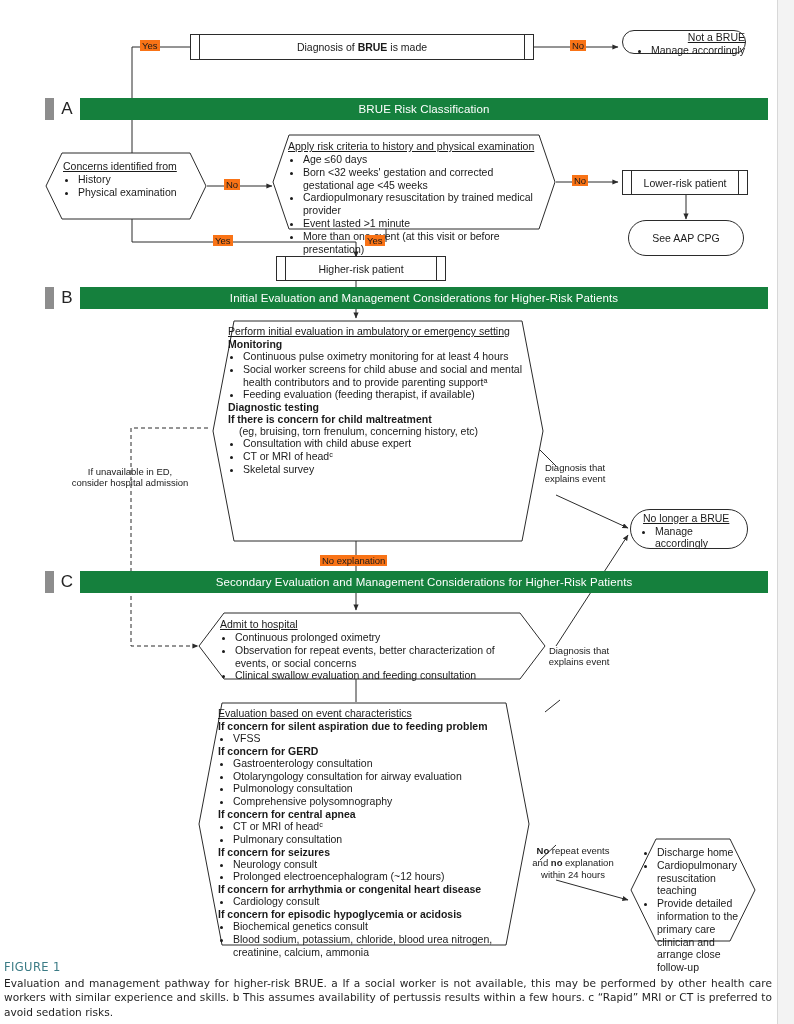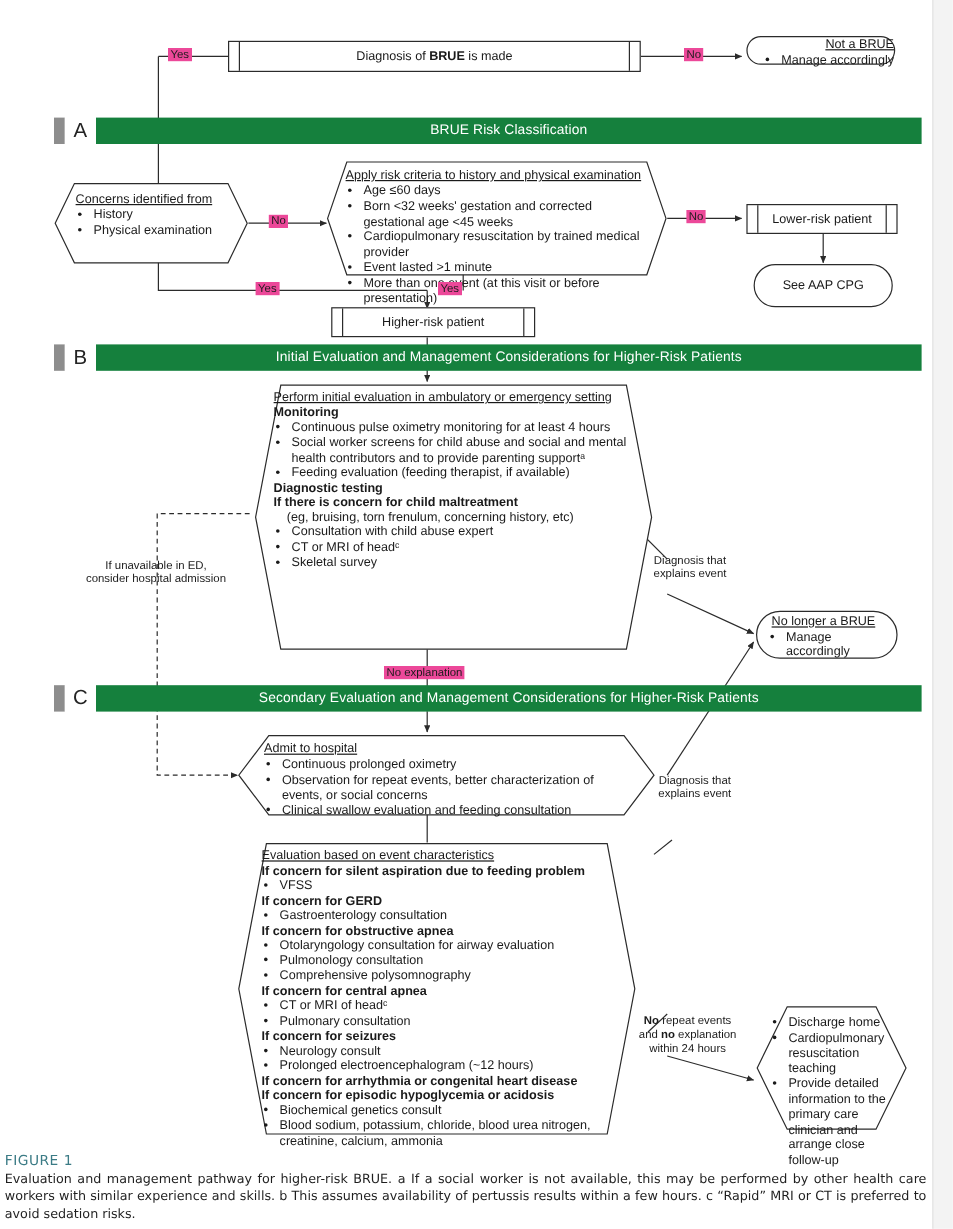--- a/index.html
+++ b/index.html
@@ -47,21 +47,21 @@
   .boxttl{text-decoration:underline;font-weight:normal;font-size:10.5px;display:block;margin-bottom:1px;}
   .subttl{font-weight:bold;font-size:10.5px;display:block;}
   .plain{font-size:10.5px;display:block;}
   ul.bl{margin:0 0 0 0;padding-left:15px;}
   ul.bl li{font-size:10.5px;line-height:1.22;list-style:disc;}
   ul.bl2{margin:0;padding-left:15px;}
   ul.bl2 li{font-size:10.5px;line-height:1.22;list-style:disc;}
   .indent{padding-left:11px;}
 
   
-  .elab{position:absolute;font-size:9.5px;background:#ec4899;padding:0 2px;white-space:nowrap;color:#1a1a1a;}
+  .elab{position:absolute;font-size:9.5px;background:#f97316;padding:0 2px;white-space:nowrap;color:#1a1a1a;}
   .elab.multi{white-space:normal;text-align:center;line-height:1.2;padding:0;background:transparent;}
 
   
   #caption{position:absolute;left:4px;top:960px;width:768px;}
   #caption .figno{font-size:11.5px;font-weight:normal;color:#3b7b85;letter-spacing:.4px;
       font-family:"DejaVu Sans",sans-serif;}
   #caption .captxt{font-size:10.6px;line-height:1.35;color:#1f1f1f;margin-top:2px;
       font-family:"DejaVu Sans",sans-serif;text-align:justify;}
 </style>
 </head>
@@ -265,40 +265,42 @@
       <span class="subttl">If concern for silent aspiration due to feeding problem</span>
       <ul class="bl2">
         <li>VFSS</li>
       </ul>
 
       <span class="subttl">If concern for GERD</span>
       <ul class="bl2">
         <li>Gastroenterology consultation</li>
       </ul>
 
-      <span class="subttl">If concern for obstructive apnea</span>
       <ul class="bl2">
         <li>Otolaryngology consultation for airway evaluation</li>
         <li>Pulmonology consultation</li>
         <li>Comprehensive polysomnography</li>
       </ul>
 
       <span class="subttl">If concern for central apnea</span>
       <ul class="bl2">
         <li>CT or MRI of headᶜ</li>
         <li>Pulmonary consultation</li>
       </ul>
 
       <span class="subttl">If concern for seizures</span>
       <ul class="bl2">
         <li>Neurology consult</li>
         <li>Prolonged electroencephalogram (~12 hours)</li>
       </ul>
 
       <span class="subttl">If concern for arrhythmia or congenital heart disease</span>
+      <ul class="bl2">
+        <li>Cardiology consult</li>
+      </ul>
 
       <span class="subttl">If concern for episodic hypoglycemia or acidosis</span>
       <ul class="bl2">
         <li>Biochemical genetics consult</li>
         <li>Blood sodium, potassium, chloride, blood urea nitrogen, creatinine, calcium, ammonia</li>
       </ul>
     </div>
   </div>
 
   <div class="elab multi" style="left:527px;top:845px;width:92px;line-height:1.25;">

